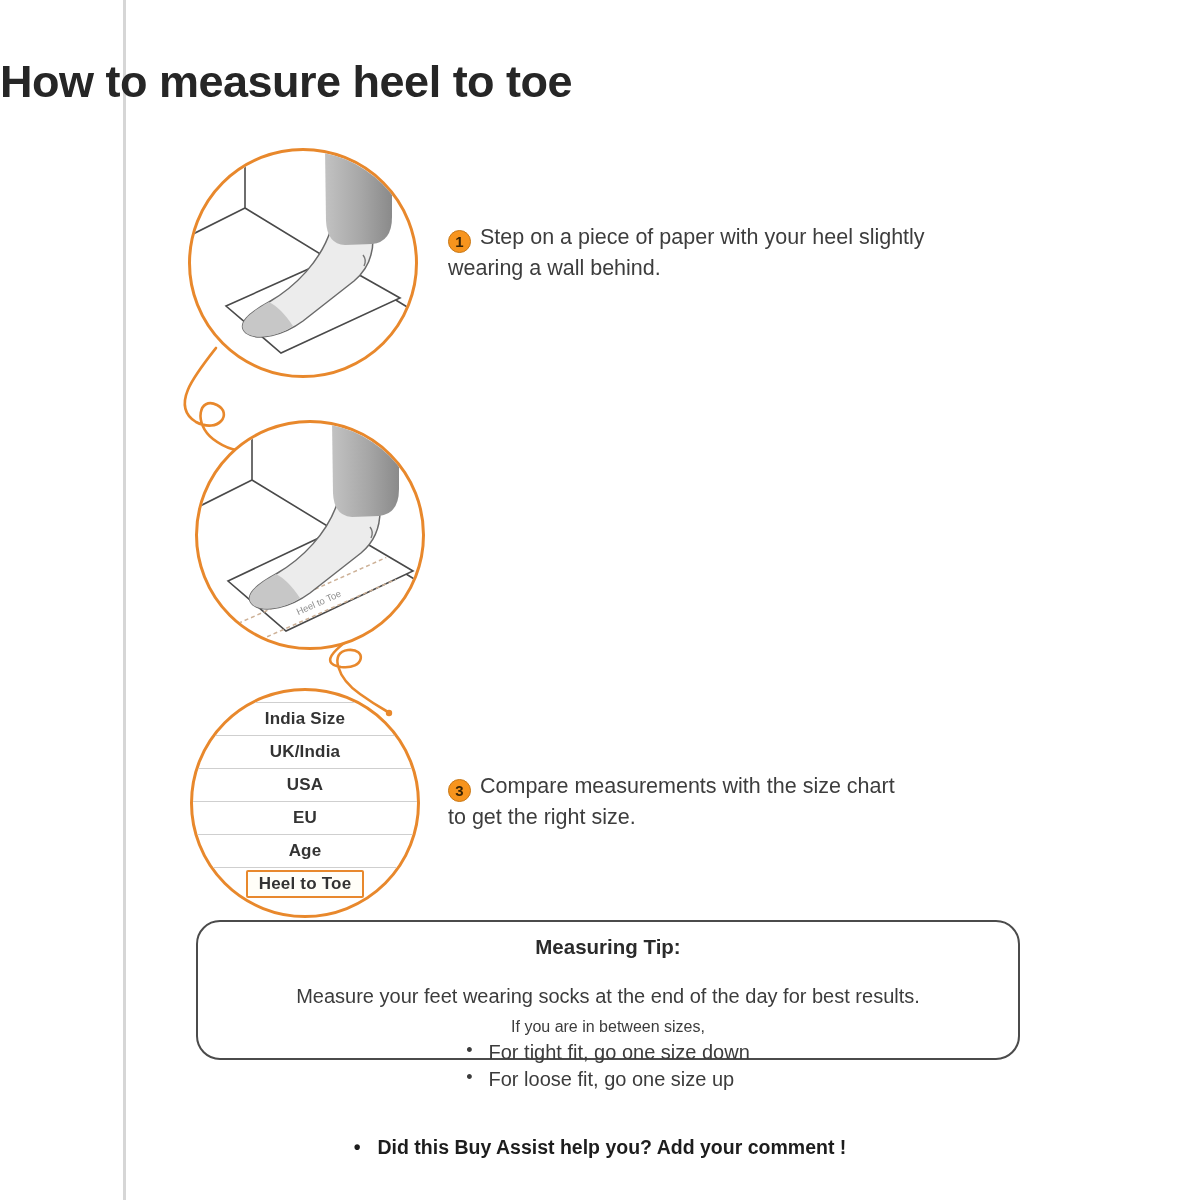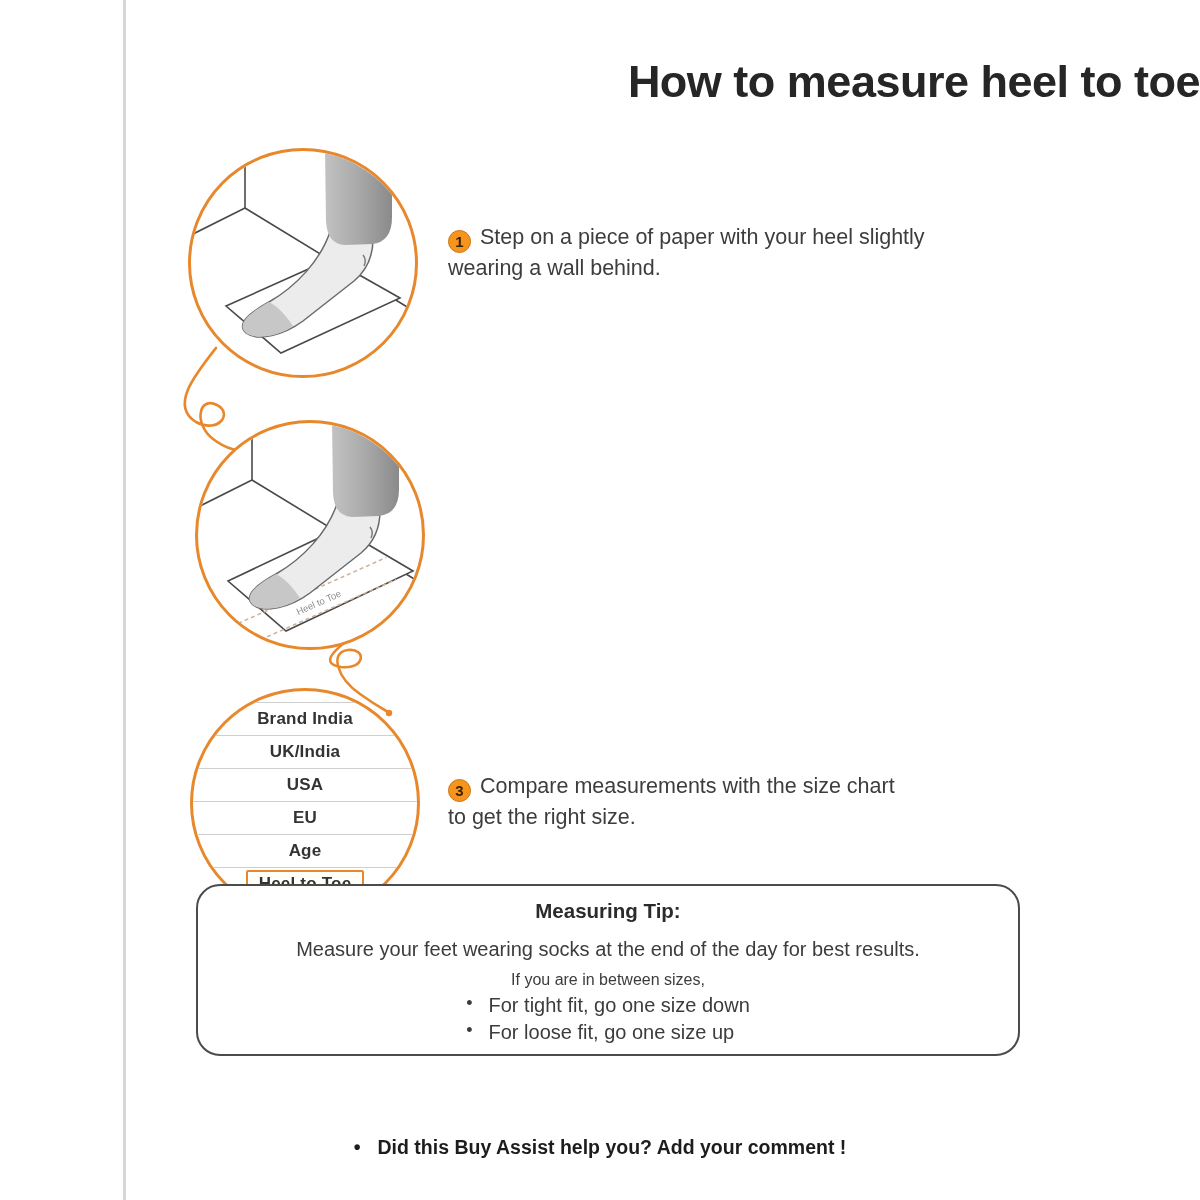--- a/index.html
+++ b/index.html
@@ -5,21 +5,21 @@
   html,body { margin:0; padding:0; background:#ffffff; }
   .page {
     position:relative; width:1200px; height:1200px; background:#ffffff;
     font-family:"Liberation Sans","DejaVu Sans",sans-serif; overflow:hidden;
   }
   .left-line {
     position:absolute; left:123px; top:0; width:3px; height:1200px;
     background:#d6d6d6;
   }
   .title {
-    position:absolute; left:0; right:0; top:56px; text-align:right;
+    position:absolute; left:0; right:0; top:56px; text-align:left;
     font-size:45px; font-weight:bold; color:#262626; letter-spacing:-0.5px;
   }
   .connectors { position:absolute; left:0; top:0; z-index:0; }
   .connectors path { stroke:#E8882C; stroke-width:2.6; fill:none; stroke-linecap:round; }
   .connectors .dot { fill:#E8882C; }
 
   .circle {
     position:absolute; width:224px; height:224px; border-radius:50%;
     border:3px solid #E8882C; background:#ffffff; overflow:hidden; z-index:1;
   }
@@ -48,26 +48,26 @@
   .step-3 { left:448px; top:771px; width:480px; }
   .badge {
     display:inline-flex; width:23px; height:23px; border-radius:50%;
     background:#F7941D; border:1.5px solid #c87817; box-sizing:border-box;
     color:#3a2404; font-weight:bold; font-size:15px;
     align-items:center; justify-content:center;
     margin-right:9px; vertical-align:-3px; white-space:normal;
   }
 
   .tip-box {
-    position:absolute; left:196px; top:884px; width:824px; height:172px;
+    position:absolute; left:196px; top:920px; width:824px; height:140px;
     box-sizing:border-box; border:2px solid #4b4b4b; border-radius:24px;
     background:#ffffff; z-index:2;
   }
   .tip-title { text-align:center; margin-top:13px; font-size:20.5px; font-weight:bold; color:#2b2b2b; }
-  .tip-intro { text-align:center; margin-top:15px; font-size:20px; color:#3c3c3c; }
+  .tip-intro { text-align:center; margin-top:26px; font-size:20px; color:#3c3c3c; }
   .tip-between { text-align:center; margin-top:10px; font-size:16px; color:#3c3c3c; }
   .tip-bullets { width:fit-content; margin:3px auto 0; }
   .tip-bullet-item { display:flex; gap:16px; font-size:20px; color:#3c3c3c; line-height:1.33; }
   .tip-bullet-item .dot-glyph { font-size:18px; }
 
   .footer {
     position:absolute; left:0; right:0; top:1136px; z-index:2;
     display:flex; justify-content:center; align-items:baseline; gap:17px;
     font-size:19.5px; font-weight:bold; color:#1d1d1d;
   }
@@ -125,21 +125,21 @@
       <path d="M140,78 C130,110 104,136 78,151 C58,162 45,173 55,182 C67,191 93,184 112,170 L163,130 C175,120 182,106 182,88 C168,96 150,92 140,78 Z" fill="#ececec" stroke="#6a6a6a" stroke-width="1.5" stroke-linejoin="round"></path>
       <path d="M78,151 C58,162 45,173 55,182 C65,189 86,186 102,175 C94,163 86,155 78,151 Z" fill="#c7c7c7"></path>
       <path d="M134,-3 L201,-3 L201,66 Q201,91 181,93 L154,94 Q136,93 135,70 L134,-3 Z" fill="url(#legGrad2)"></path>
       <path d="M172,104 q4,5 1,11" stroke="#777777" stroke-width="1.4" fill="none"></path>
     </svg>
   </div>
 
   <div class="circle c3">
     <div class="chart-rows">
       <div class="chart-row">
-          <span>Brand India</span>
+          <span>India Size</span>
         </div>
       <div class="chart-row">
           <span>UK/India</span>
         </div>
       <div class="chart-row">
           <span>USA</span>
         </div>
       <div class="chart-row">
           <span>EU</span>
         </div>

